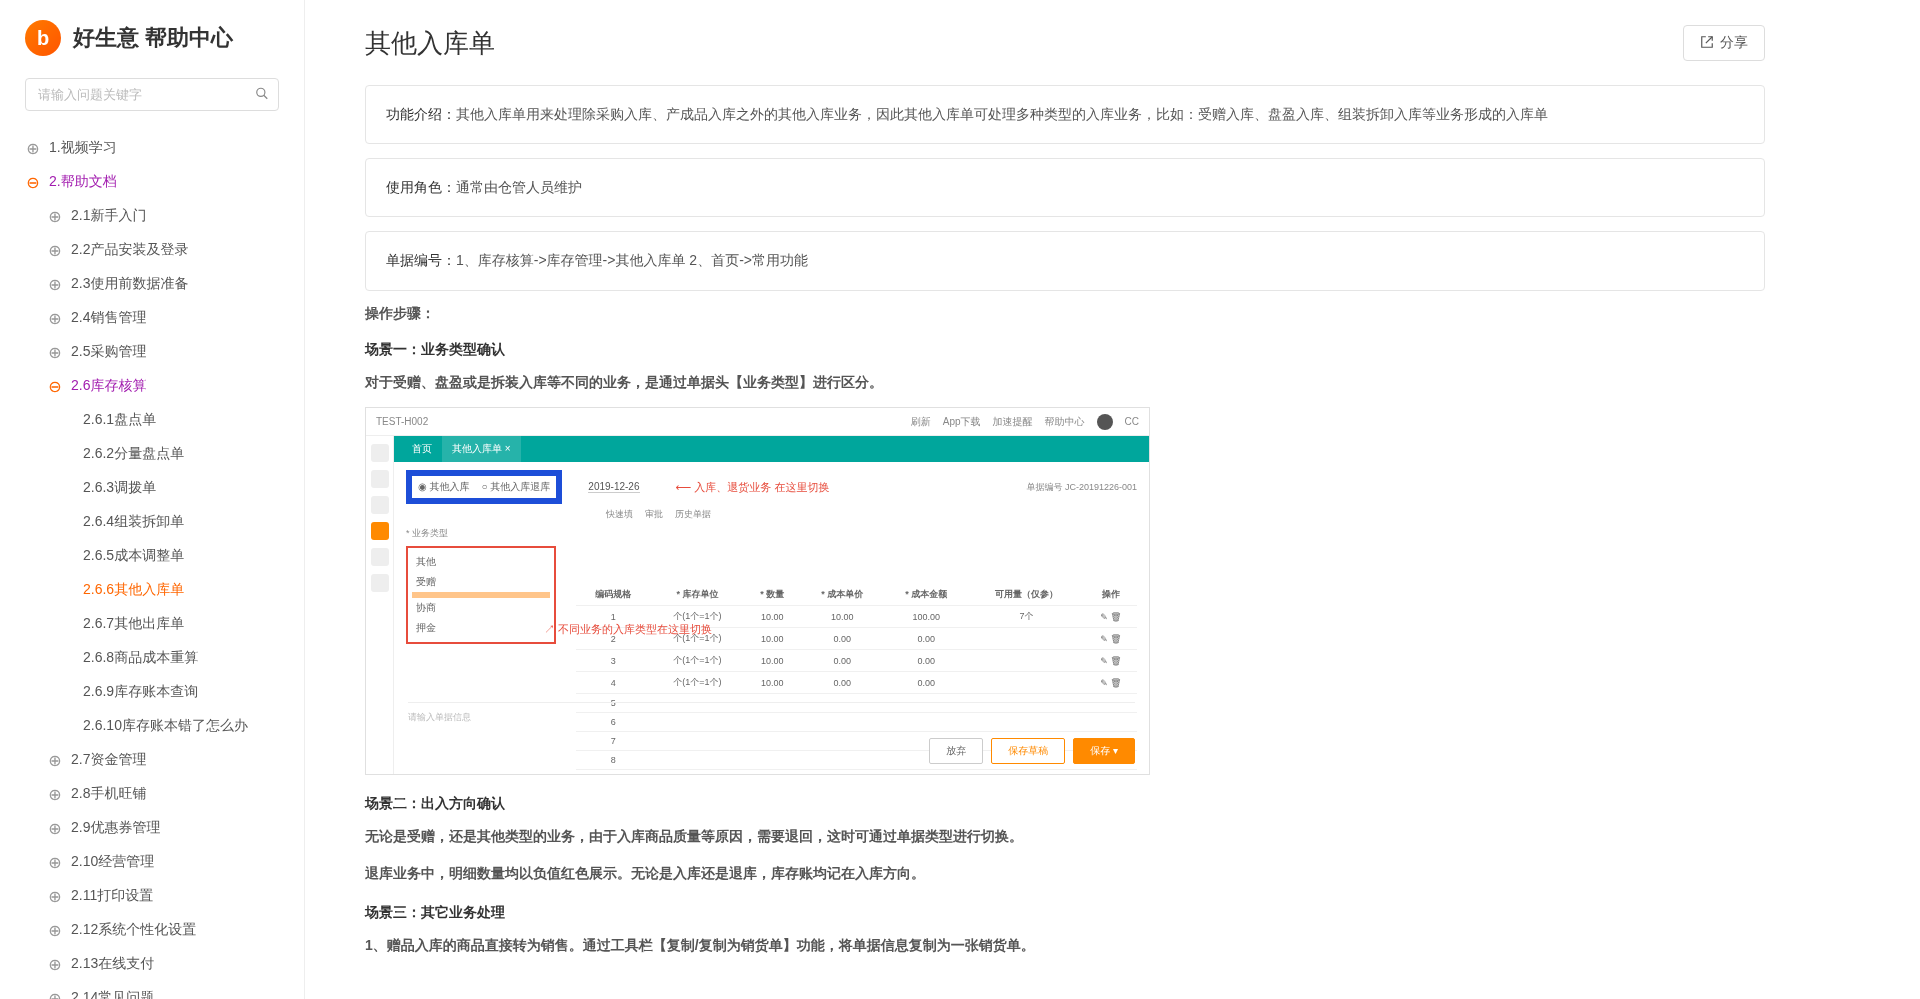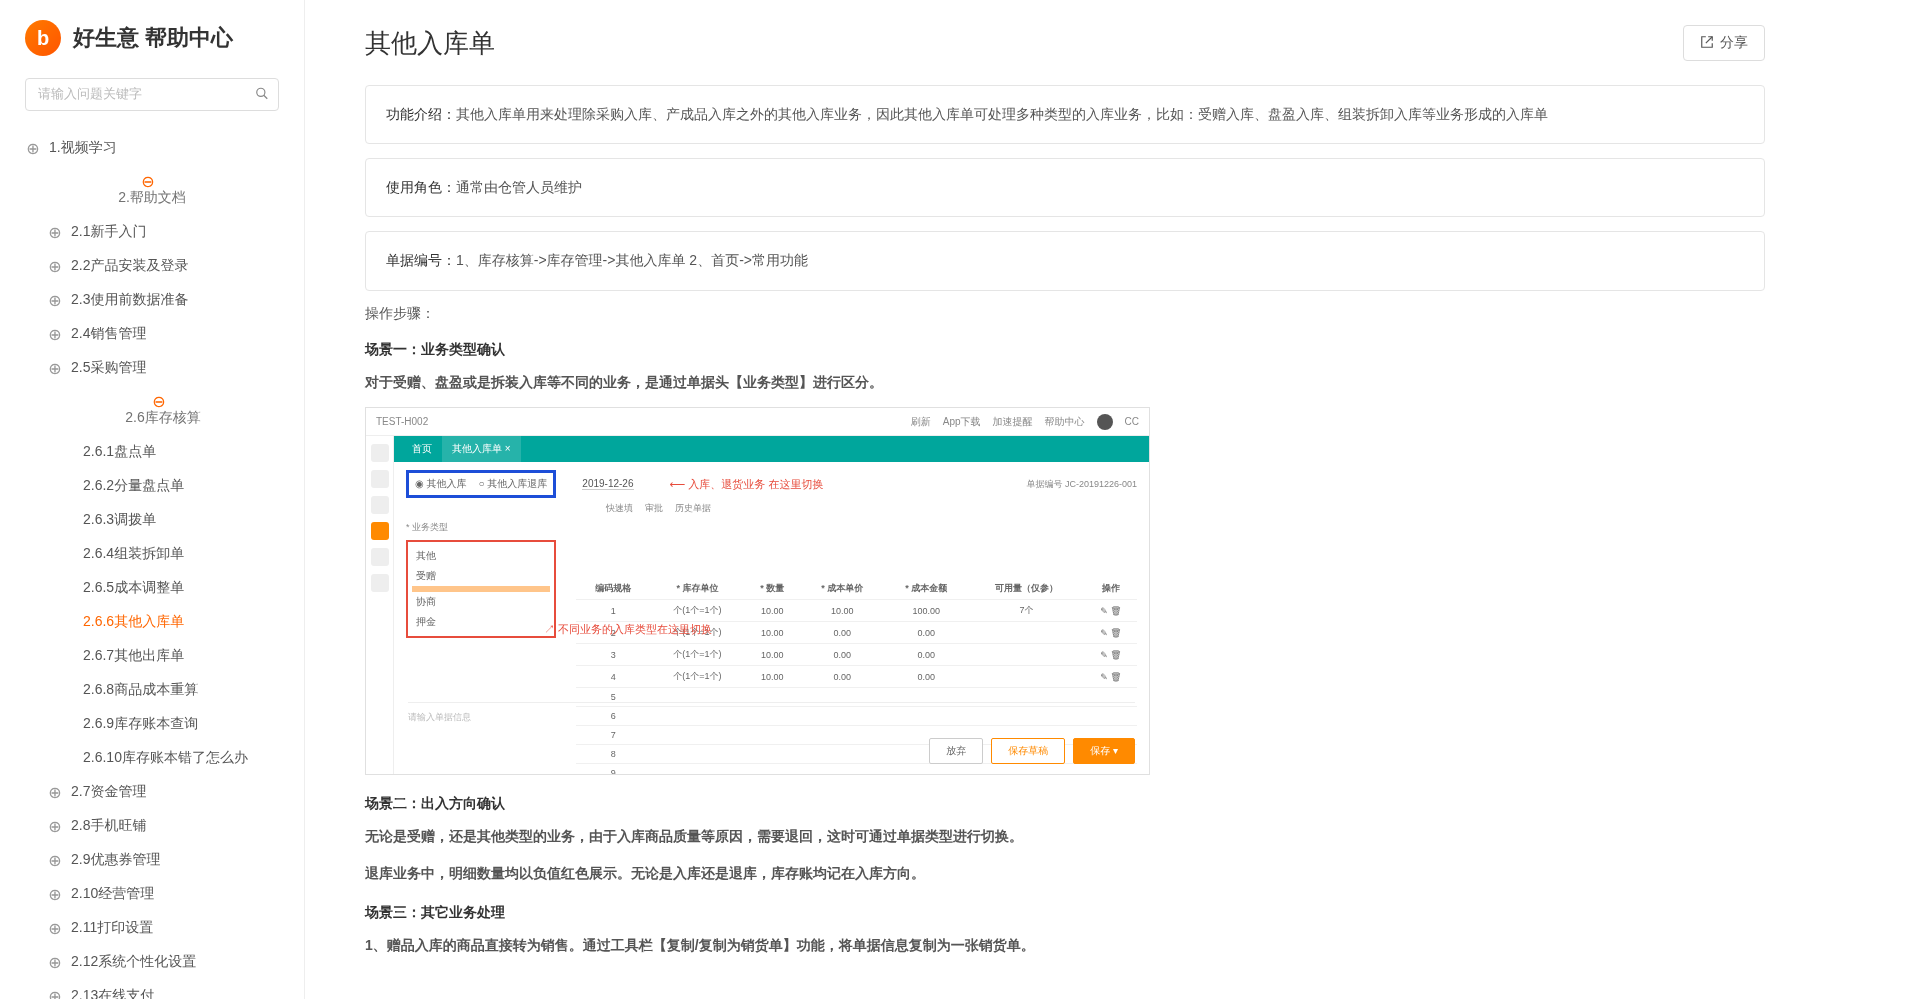--- a/index.html
+++ b/index.html
@@ -3,53 +3,53 @@
 <meta charset="utf-8">
 <style>
 * { margin: 0; padding: 0; box-sizing: border-box; }
 body { font-family: "Microsoft YaHei", "PingFang SC", Arial, sans-serif; background: #fff; color: #333; font-size: 14px; }
 .container { display: flex; min-height: 100vh; }
 .sidebar { width: 305px; padding: 20px 25px; border-right: 1px solid #eee; background: #fff; flex-shrink: 0; }
 .logo-row { display: flex; align-items: center; margin-bottom: 22px; cursor: pointer; }
 .logo-icon { width: 36px; height: 36px; border-radius: 50%; background: linear-gradient(135deg,#ff7a00,#ff5500); display: flex; align-items: center; justify-content: center; color: #fff; font-weight: bold; font-size: 20px; margin-right: 12px; }
 .logo-text { font-size: 22px; color: #333; font-weight: 700; }
 .search-box { position: relative; margin-bottom: 20px; }
-.search-input { width: 100%; padding: 8px 34px 8px 12px; border: 1px solid #ddd; border-radius: 4px; font-size: 13px; outline: none; font-family: Liberation Mono, monospace; }
+.search-input { width: 100%; padding: 8px 34px 8px 12px; border: 1px solid #ddd; border-radius: 4px; font-size: 13px; outline: none; }
 .search-input::placeholder { color: #bbb; }
 .search-icon { position: absolute; right: 10px; top: 50%; transform: translateY(-50%); color: #888; pointer-events: none; }
 .nav-list { list-style: none; }
 .nav-item { padding: 8px 0; display: flex; align-items: center; cursor: pointer; color: #555; font-size: 14px; }
 .nav-item.l1 { padding-left: 0; }
 .nav-item.l2 { padding-left: 22px; }
 .nav-item.l3 { padding-left: 58px; color: #555; }
 .nav-item.active { color: #ff6600; }
-.nav-item.active-parent { color: #737373; flex-direction: column; }
+.nav-item.active-parent { color: #a21caf; }
 .nav-icon { width: 16px; height: 16px; display: inline-flex; align-items: center; justify-content: center; margin-right: 8px; color: #999; font-size: 16px; }
 .nav-icon.minus { color: #ff6600; }
 .nav-icon.plus::before { content: "\2295"; }
 .nav-icon.minus::before { content: "\2296"; }
 .main { flex: 1; padding: 25px 60px 60px 60px; background: #fff; max-width: 1520px; }
 .title-row { display: flex; justify-content: space-between; align-items: center; margin-bottom: 24px; }
 .page-title { font-size: 26px; font-weight: 500; color: #333; }
 .share-btn { border: 1px solid #ddd; background: #fff; padding: 8px 16px; border-radius: 4px; font-size: 14px; color: #555; cursor: pointer; display: flex; align-items: center; gap: 6px; }
 .info-box { border: 1px solid #e5e5e5; border-radius: 4px; padding: 16px 20px; margin-bottom: 14px; font-size: 14px; color: #555; line-height: 1.8; }
 .info-label { color: #333; }
-.section-header { font-size: 14px; color: #555; margin: 10px 0 16px 0; }
+.section-header { font-size: 14px; color: #555; margin: 10px 0 16px 0; font-weight: bold; }
 .scene-title { font-weight: 600; color: #333; margin: 18px 0 10px 0; }
 .para { color: #555; margin: 10px 0; line-height: 1.9; font-weight: bold; }
 .screenshot-placeholder { border: 1px solid #e0e0e0; width: 785px; height: 368px; margin: 12px 0 20px 0; background: #fafafa; position: relative; overflow: hidden; }
 .sp-topbar { height: 28px; background: #fff; border-bottom: 1px solid #eee; display: flex; align-items: center; padding: 0 10px; font-size: 10px; color: #888; justify-content: space-between; }
 .sp-left-nav { position: absolute; left: 0; top: 28px; bottom: 0; width: 28px; background: #fff; border-right: 1px solid #eee; }
 .sp-left-nav .sq { width: 18px; height: 18px; margin: 8px auto; background: #eee; border-radius: 3px; }
 .sp-left-nav .sq.orange { background: #ff8a00; }
 .sp-tabbar { position: absolute; left: 28px; right: 0; top: 28px; height: 26px; background: #00a69c; display: flex; align-items: center; padding: 0 8px; color: #fff; font-size: 10px; }
 .sp-tab { padding: 0 10px; height: 100%; display: flex; align-items: center; }
 .sp-tab.active { background: rgba(255,255,255,0.15); }
 .sp-body { position: absolute; left: 28px; right: 0; top: 54px; bottom: 0; background: #fff; padding: 8px 12px; font-size: 10px; color: #666; }
-.sp-radio-row { border: 3px solid #1d4ed8; padding: 4px 6px; display: inline-flex; gap: 12px; font-size: 10px; }
+.sp-radio-row { border: 6px solid #1d4ed8; padding: 4px 6px; display: inline-flex; gap: 12px; font-size: 10px; }
 .sp-date { display: inline-block; border-bottom: 1px solid #ccc; margin-left: 20px; color: #555; }
 .sp-red-note { color: #e74c3c; font-size: 11px; }
 .sp-dropdown { border: 2px solid #e74c3c; width: 150px; margin-top: 6px; padding: 4px; background: #fff; }
 .sp-dropdown .opt { padding: 3px 4px; font-size: 10px; }
 .sp-dropdown .opt.sel { background: #ffc58a; }
 .sp-table { margin-top: -60px; margin-left: 170px; }
 .sp-table table { width: 100%; border-collapse: collapse; font-size: 9px; }
 .sp-table th, .sp-table td { padding: 4px 6px; text-align: center; border-bottom: 1px solid #f0f0f0; color: #666; }
 .sp-footer { position: absolute; bottom: 10px; right: 14px; display: flex; gap: 8px; }
 .sp-btn { padding: 5px 16px; font-size: 10px; border: 1px solid #ccc; background: #fff; border-radius: 2px; }

